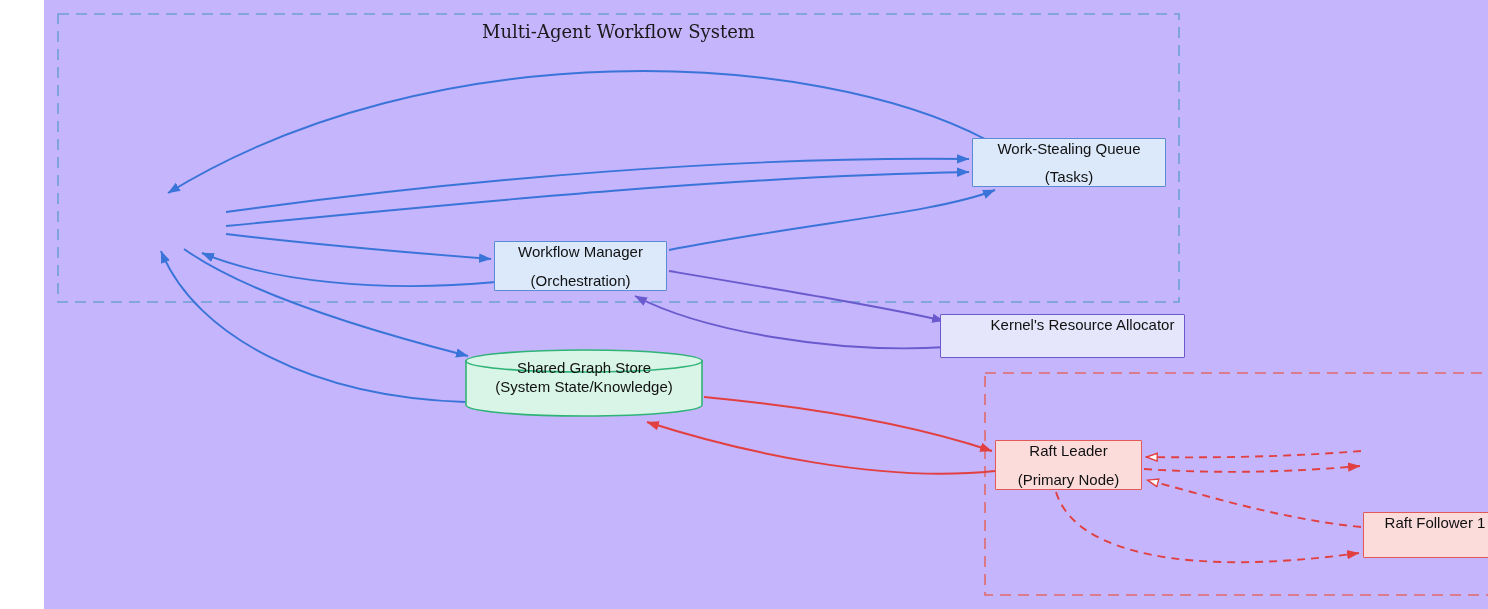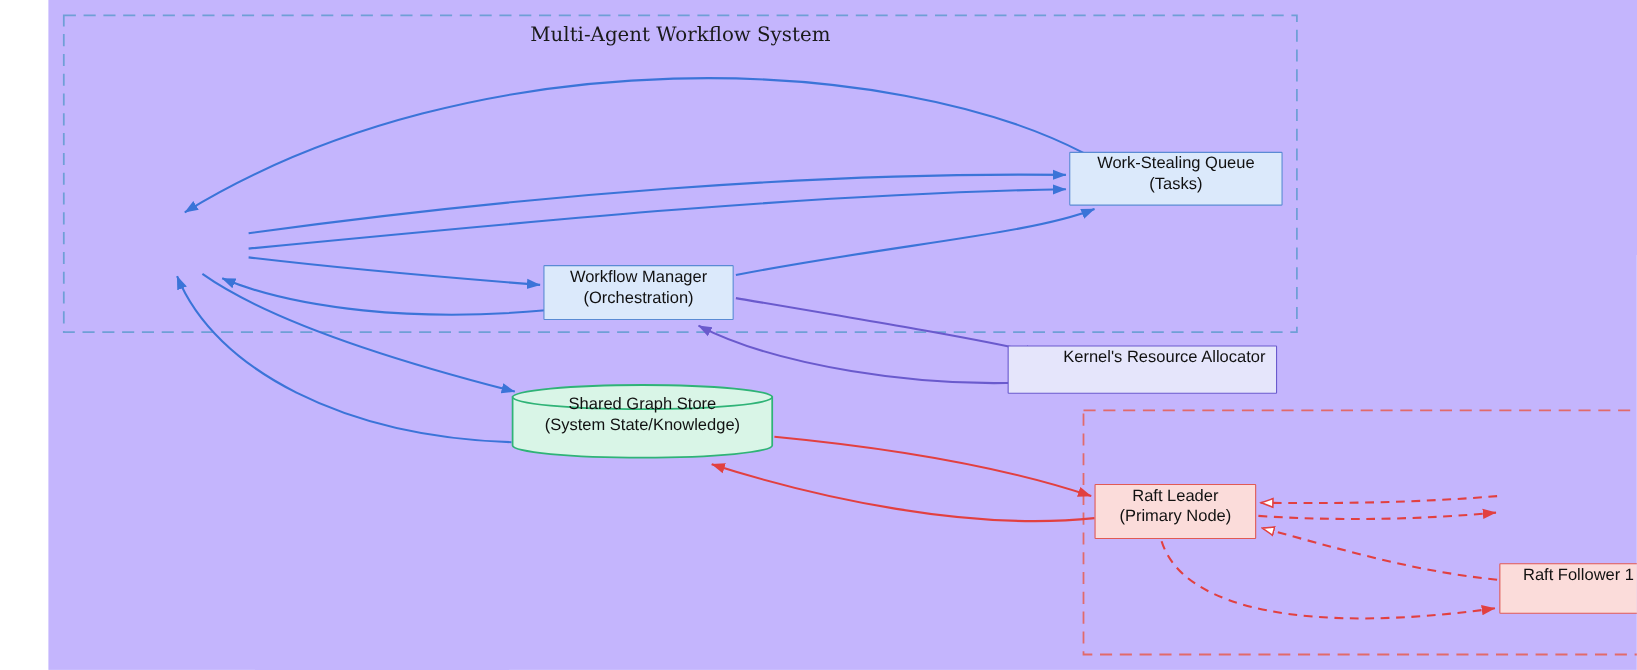--- a/index.html
+++ b/index.html
@@ -7,21 +7,21 @@
     position:relative;width:1488px;height:609px;background:#c4b5fd;
     font-family:"Liberation Sans",sans-serif;overflow:hidden;margin-left:44px;
   }
   .edge-layer{position:absolute;left:0;top:0;width:1488px;height:609px;}
   .cluster-title{
     position:absolute;text-align:center;color:#1a1a1a;
     font-family:"DejaVu Serif","Liberation Serif",serif;font-size:18px;
   }
   .node{
     position:absolute;box-sizing:border-box;display:flex;flex-direction:column;
-    align-items:center;justify-content:flex-start;text-align:center;color:#111;
+    align-items:center;justify-content:space-between;text-align:center;color:#111;
     font-size:15px;line-height:19px;
   }
   .rect-node{border:1.5px solid #888;border-radius:1px;}
   .blue-node{background:var(--blue-node-fill,#dbe9fb);border-color:var(--blue-node-border,#5a8bd4);}
   .lav-node{background:var(--lavender-fill,#e5e5fb);border-color:var(--lavender-border,#6a5acd);}
   .pink-node{background:var(--pink-fill,#fbdcda);border-color:var(--pink-border,#e15a55);}
   .cyl-node{background:transparent;}
   .cyl-shape{position:absolute;left:0;top:0;width:100%;height:100%;}
   .cyl-text{position:relative;padding-top:10px;}
   .nl:empty{display:none;}
@@ -76,21 +76,21 @@
   <div class="node rect-node blue-node" style="left:928px;top:138px;width:194px;height:49px;">
     <div class="nl">Work-Stealing Queue</div>
     <div class="nl">(Tasks)</div>
   </div>
 
   <div class="node rect-node blue-node" style="left:450px;top:241px;width:173px;height:50px;">
     <div class="nl">Workflow Manager</div>
     <div class="nl">(Orchestration)</div>
   </div>
 
-  <div class="node rect-node lav-node" style="left:872px;top:314px;width:245px;height:44px;padding-left:40px;">
+  <div class="node rect-node lav-node" style="left:896px;top:314px;width:245px;height:44px;padding-left:40px;">
     <div class="nl">Kernel's Resource Allocator</div>
 
   </div>
 
   <div class="node rect-node pink-node" style="left:951px;top:440px;width:147px;height:50px;">
     <div class="nl">Raft Leader</div>
     <div class="nl">(Primary Node)</div>
   </div>
 
   <div class="node cyl-node" style="left:420px;top:348px;width:240px;height:70px;">

